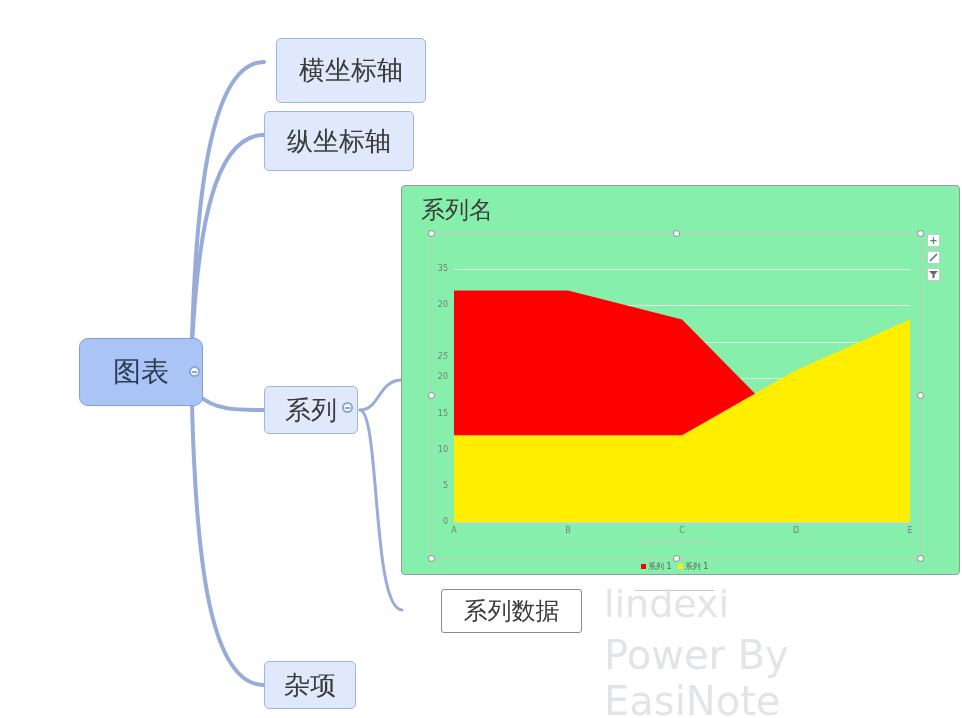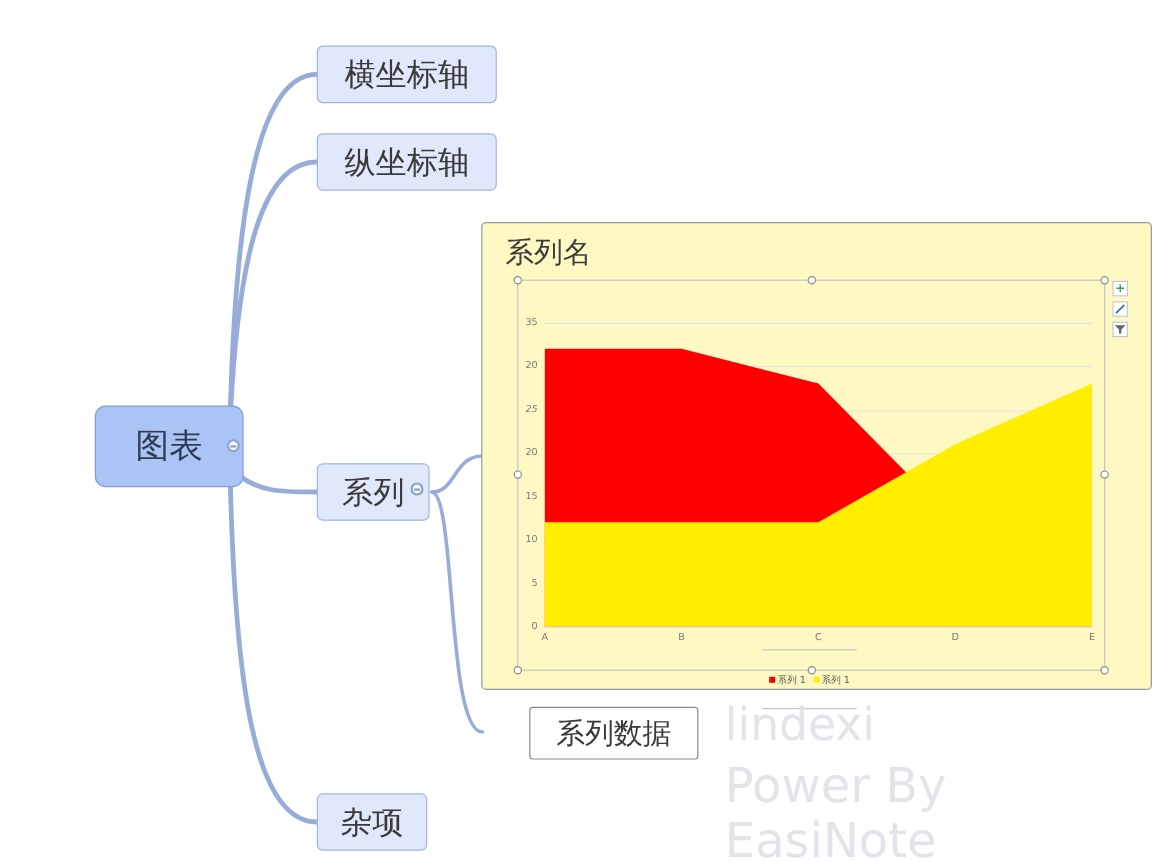--- a/index.html
+++ b/index.html
@@ -23,21 +23,21 @@
   .collapse {
     position:absolute; width:11px; height:11px; border-radius:50%;
     background:#fff; border:2px solid #8fa6d2; box-sizing:border-box;
   }
   .collapse::after {
     content:""; position:absolute; left:1px; right:1px; top:50%; height:2px;
     margin-top:-1px; background:#8fa6d2;
   }
   .chart-card {
     position:absolute; left:401px; top:185px; width:559px; height:390px;
-    box-sizing:border-box; background:#fef9c3; border:1px solid #9a9a9a; border-radius:4px;
+    box-sizing:border-box; background:#86efac; border:1px solid #9a9a9a; border-radius:4px;
   }
   .card-title { position:absolute; left:19px; top:8px; font-size:24px; color:#3c3c3c; }
   .chart-frame {
     position:absolute; left:29px; top:47px; width:490px; height:326px;
     border:1px solid #c6c6c6; box-sizing:border-box;
   }
   .handle {
     position:absolute; width:5px; height:5px; border-radius:50%;
     border:1px solid #8a8a8a; background:#fff;
   }
@@ -70,24 +70,24 @@
     <path d="M360 410 C 380 410, 378 380, 402 380"></path>
     <path d="M360 410 C 380 412, 372 610, 402 610"></path>
   </g>
 </svg>
 
 <div class="node root" style="left:79px;top:338px;width:124px;height:68px;">
   <span>图表</span>
 </div>
 <div class="collapse" style="left:189px;top:366px;"></div>
 
-<div class="node" style="left:264px;top:38px;width:150px;height:48px;">
+<div class="node" style="left:276px;top:38px;width:150px;height:65px;">
   <span>横坐标轴</span>
 </div>
-<div class="node" style="left:264px;top:111px;width:150px;height:48px;">
+<div class="node" style="left:264px;top:111px;width:150px;height:60px;">
   <span>纵坐标轴</span>
 </div>
 <div class="node" style="left:264px;top:386px;width:94px;height:48px;justify-content:center;">
   <span>系列</span>
 </div>
 <div class="collapse" style="left:342px;top:402px;"></div>
 <div class="node" style="left:264px;top:661px;width:92px;height:48px;">
   <span>杂项</span>
 </div>
 
@@ -107,21 +107,21 @@
     <div class="handle" style="left:-4px;bottom:-4px;"></div>
     <div class="handle" style="left:241px;bottom:-4px;"></div>
     <div class="handle" style="right:-4px;bottom:-4px;"></div>
 
 
     <div class="ytick" style="left:-4px;top:283px;">0</div>
     <div class="ytick" style="left:-4px;top:247px;">5</div>
     <div class="ytick" style="left:-4px;top:211px;">10</div>
     <div class="ytick" style="left:-4px;top:175px;">15</div>
     <div class="ytick" style="left:-4px;top:138px;">20</div>
-    <div class="ytick" style="left:-4px;top:102px;font-style:italic;">25</div>
+    <div class="ytick" style="left:-4px;top:118px;font-style:italic;">25</div>
     <div class="ytick" style="left:-4px;top:66px;">20</div>
     <div class="ytick" style="left:-4px;top:30px;">35</div>
 
     <svg style="position:absolute;left:0;top:0;" width="490" height="326">
       <g stroke="#e4e4e4" stroke-width="1">
         <line x1="22" y1="35.5" x2="478" y2="35.5"></line>
         <line x1="22" y1="71.5" x2="478" y2="71.5"></line>
         <line x1="22" y1="108.5" x2="478" y2="108.5"></line>
         <line x1="22" y1="144.5" x2="478" y2="144.5"></line>
         <line x1="22" y1="180.5" x2="478" y2="180.5"></line>

